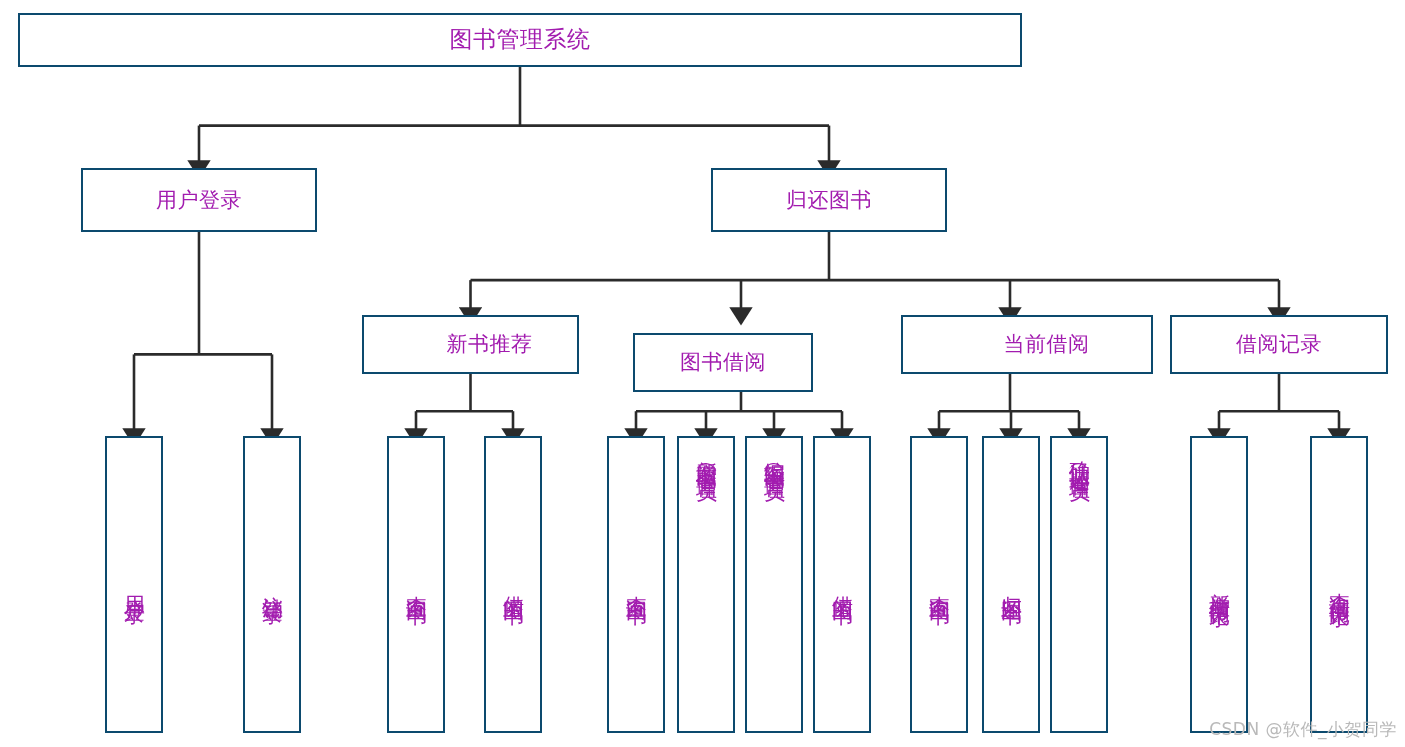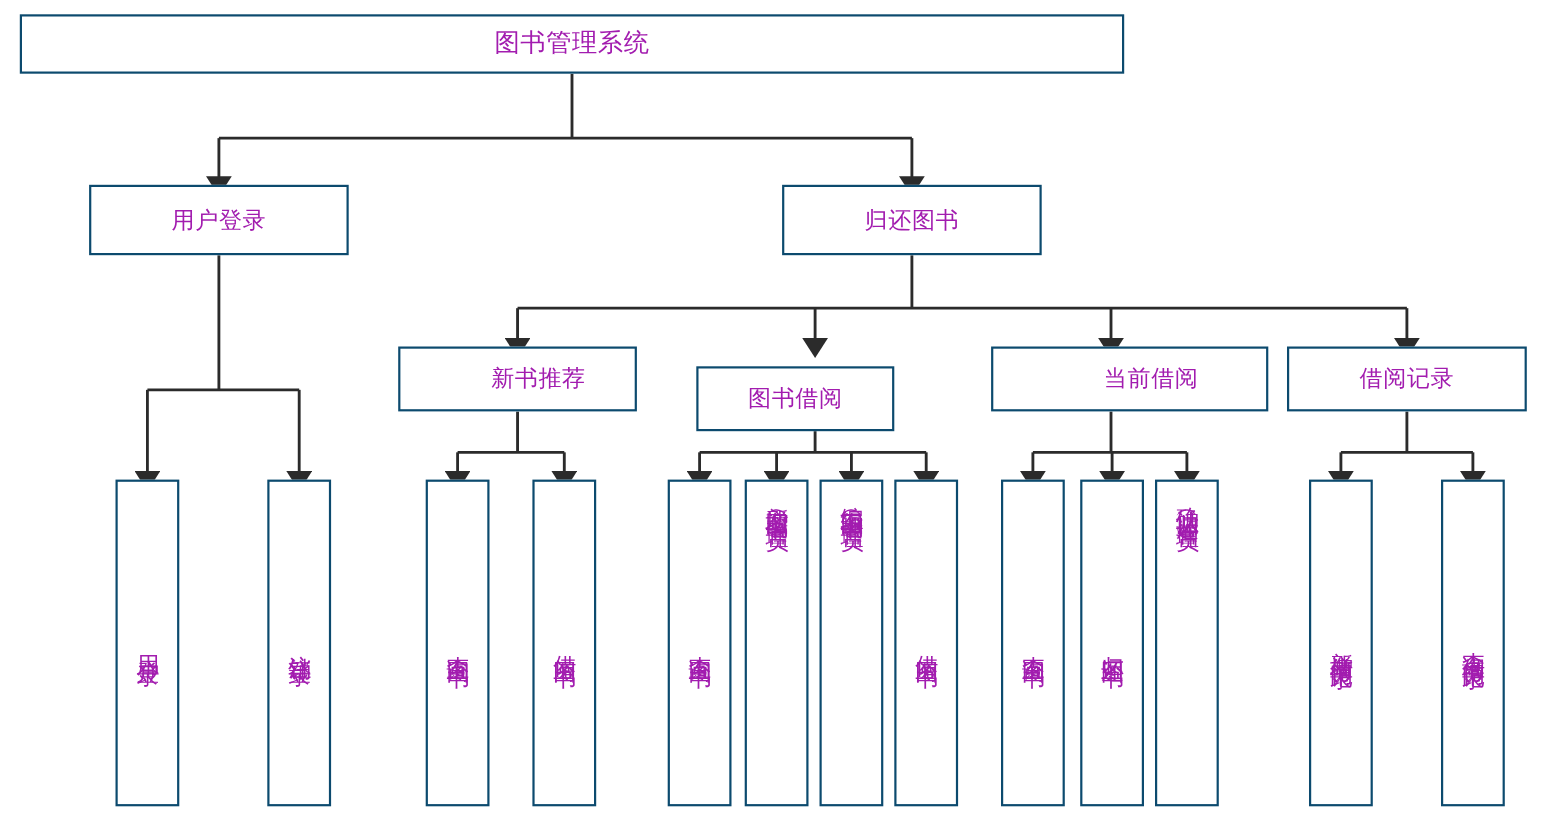--- a/index.html
+++ b/index.html
@@ -181,14 +181,15 @@
         <span class="node-label">确认归还（管理员）</span>
       </div>
       <div class="node leaf center-text" style="left: 1190px; top: 436px; width: 58px; height: 297px;">
         <span class="node-label">新增借阅记录</span>
       </div>
       <div class="node leaf center-text" style="left: 1310px; top: 436px; width: 58px; height: 297px;">
         <span class="node-label">查询借阅记录</span>
       </div>
     </div>
 
+  <div id="watermark">CSDN @软件_小贺同学</div>
 
 </div>
 
 </body></html>

